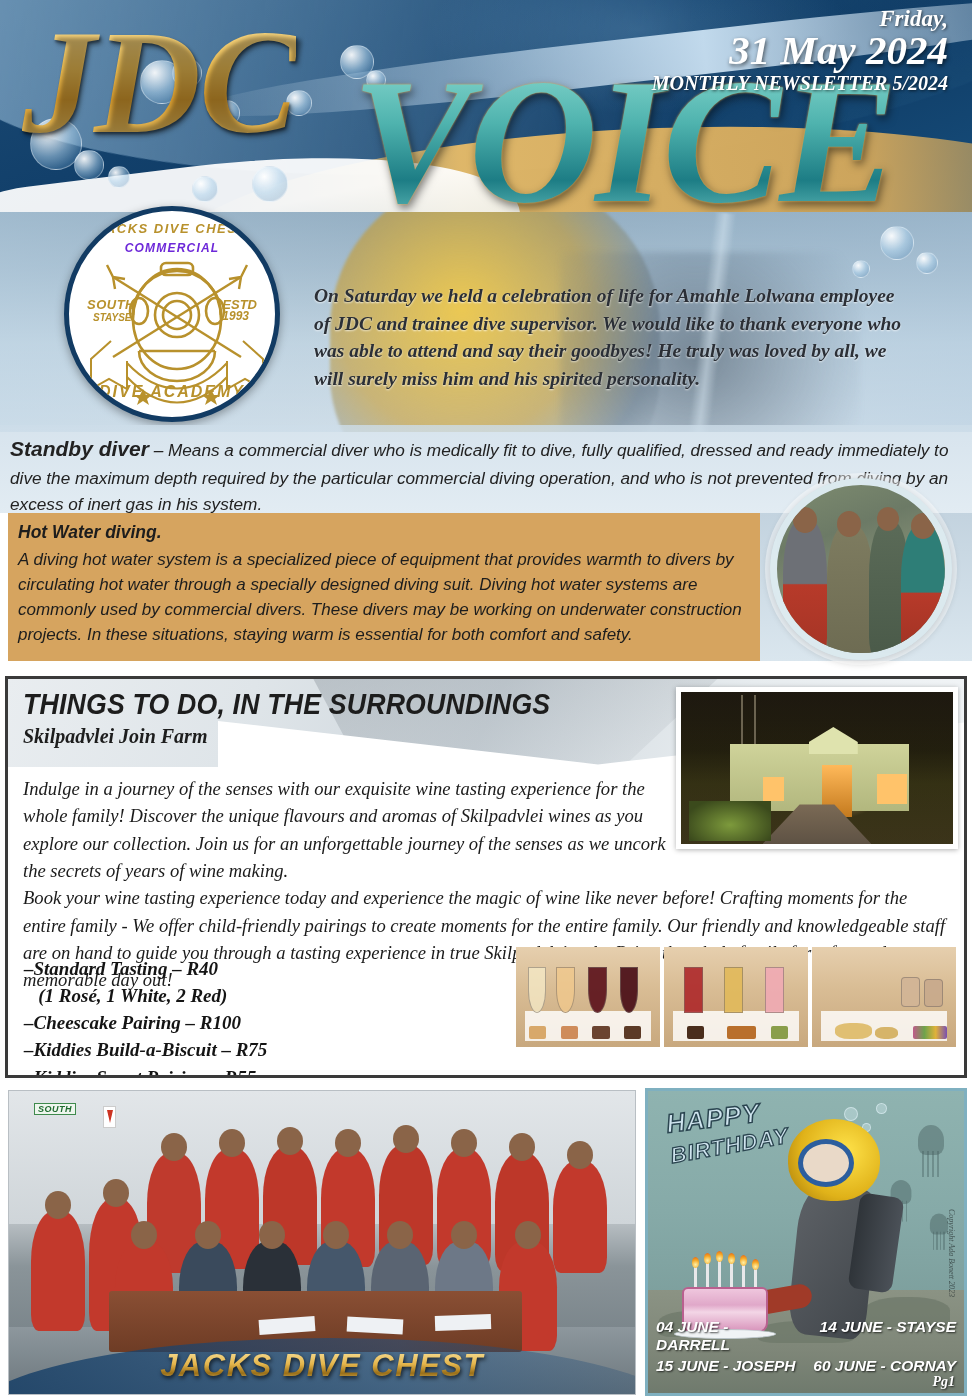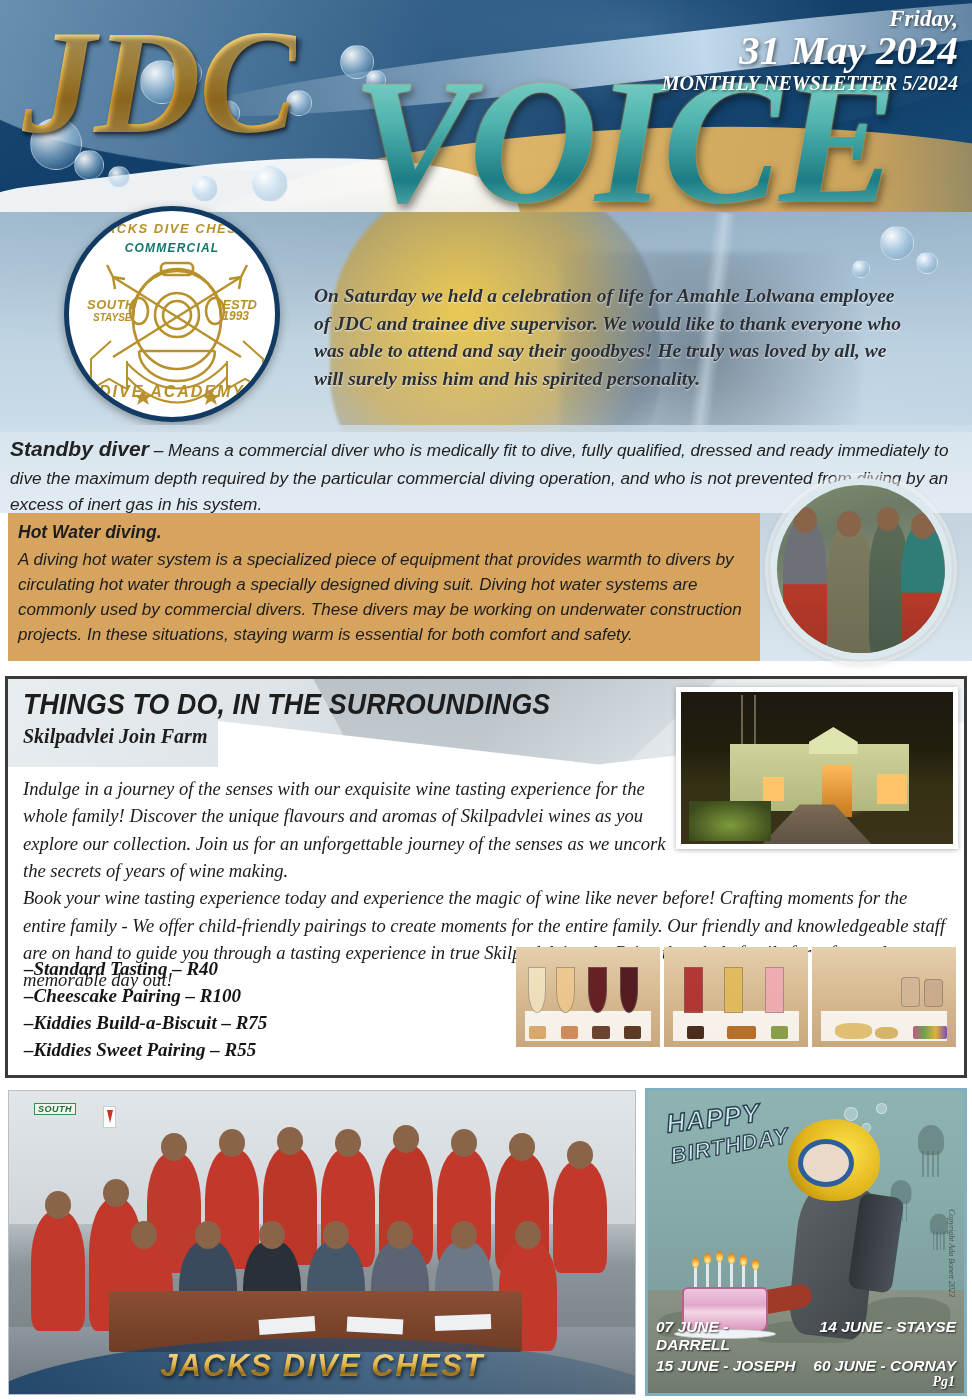--- a/index.html
+++ b/index.html
@@ -61,21 +61,21 @@
     filter: drop-shadow(1px 2px 1px rgba(0,0,0,0.45));
   }
   .voice-word {
     position: absolute; left: 352px; top: 52px;
     font-family: "Liberation Serif", serif; font-weight: bold;
     font-size: 178px; line-height: 1; letter-spacing: -2px;
     background: linear-gradient(180deg, #8ddcd2 0%, #4fb3ae 40%, #1d7d85 72%, #6fc8c4 100%);
     -webkit-background-clip: text; background-clip: text; -webkit-text-fill-color: transparent;
     filter: drop-shadow(0 0 1px #d8b05a) drop-shadow(2px 4px 4px rgba(0,0,0,0.5));
   }
-  .mh-dateblock { position: absolute; right: 14px; top: 6px; text-align: right; color: #ffffff; }
+  .mh-dateblock { position: absolute; right: 24px; top: 6px; text-align: right; color: #ffffff; }
   .mh-friday { font-family: "Liberation Serif", serif; font-weight: bold; font-size: 23px;
     text-shadow: 1px 1px 3px rgba(0,0,0,0.6); }
   .mh-date { font-family: "Liberation Serif", serif; font-weight: bold; font-size: 41px; line-height: 1.0;
     margin-top: -2px; text-shadow: 1px 2px 4px rgba(0,0,0,0.6); }
   .mh-sub { font-family: "Liberation Serif", serif; font-weight: bold; font-size: 20px; margin-top: 1px;
     text-shadow: 1px 1px 3px rgba(0,0,0,0.6); }
 
   
   .topband {
     position: absolute; left: 0; top: 212px; width: 972px; height: 220px;
@@ -112,21 +112,21 @@
     overflow: hidden;
   }
   .logo-inner { position: absolute; inset: 0; }
   .logo-text-top {
     position: absolute; left: 0; right: 0; top: 10px; text-align: center;
     font-family: "Liberation Sans", sans-serif; font-weight: bold; font-size: 13px;
     color: #b8912c; letter-spacing: 1.5px;
   }
   .logo-commercial {
     position: absolute; left: 0; right: 0; top: 30px; text-align: center;
-    font-weight: bold; font-size: 12px; color: #0f766e; letter-spacing: 1.2px;
+    font-weight: bold; font-size: 12px; color: #6d28d9; letter-spacing: 1.2px;
   }
   .logo-south { position: absolute; left: 18px; top: 86px; font-weight: bold; font-size: 13px; color: #b8912c; letter-spacing: 0.5px;}
   .logo-africa { position: absolute; left: 24px; top: 101px; font-weight: bold; font-size: 10px; color: #b8912c; }
   .logo-estd { position: absolute; right: 18px; top: 86px; font-weight: bold; font-size: 13px; color: #b8912c; }
   .logo-1993 { position: absolute; right: 26px; top: 98px; font-weight: bold; font-size: 12px; color: #b8912c; }
   .logo-bottom {
     position: absolute; left: 0; right: 0; bottom: 16px; text-align: center;
     font-weight: bold; font-size: 16px; color: #b8912c; letter-spacing: 2px;
   }
 
@@ -507,20 +507,21 @@
       </div>
     </div>
 
     <div class="ttd-body">
       <span class="narrow">Indulge in a journey of the senses with our exquisite wine tasting experience for the whole family! Discover the unique flavours and aromas of Skilpadvlei wines as you explore our collection. Join us for an unforgettable journey of the senses as we uncork the secrets of years of wine making.</span>
       <span>Book your wine tasting experience today and experience the magic of wine like never before! Crafting moments for the entire family - We offer child-friendly pairings to create moments for the entire family. Our friendly and knowledgeable staff are on hand to guide you through a tasting experience in true Skilpadvlei style. Bring the whole family for a fun and memorable day out!</span>
     </div>
 
     <div class="ttd-list">
       <div class="li">–Standard Tasting – R40</div>
+      <div class="li">   (1 Rosé, 1 White, 2 Red)</div>
       <div class="li">–Cheescake Pairing – R100</div>
       <div class="li">–Kiddies Build-a-Biscuit – R75</div>
       <div class="li">–Kiddies Sweet Pairing – R55</div>
     </div>
 
     <div class="pairing-photos">
       <div class="pp">
         <div class="board"></div>
         <div class="glass" style="left:8%;background:rgba(245,235,200,0.75);"></div>
         <div class="glass" style="left:28%;background:rgba(240,200,140,0.8);"></div>
@@ -639,21 +640,21 @@
     <div class="candle" style="left:94px;top:174px;"></div>
     <div class="flame" style="left:92px;top:164px;"></div>
     <div class="candle" style="left:106px;top:178px;"></div>
     <div class="flame" style="left:104px;top:168px;"></div>
     <div class="cake"></div>
     <div class="cake-plate"></div>
 
     <div class="bd-copy">Copyright Ada Bonett 2023</div>
 
     <div class="bd-list">
-      <div class="r">07 JUNE - DARRELL</div>
+      <div class="r">04 JUNE - DARRELL</div>
       <div class="l2">14 JUNE - STAYSE</div>
       <div class="r">15 JUNE  - JOSEPH</div>
       <div class="l2">60 JUNE - CORNAY</div>
     </div>
     <div class="bd-pg">Pg1</div>
   </div>
 
 </div>
 
 </body></html>

